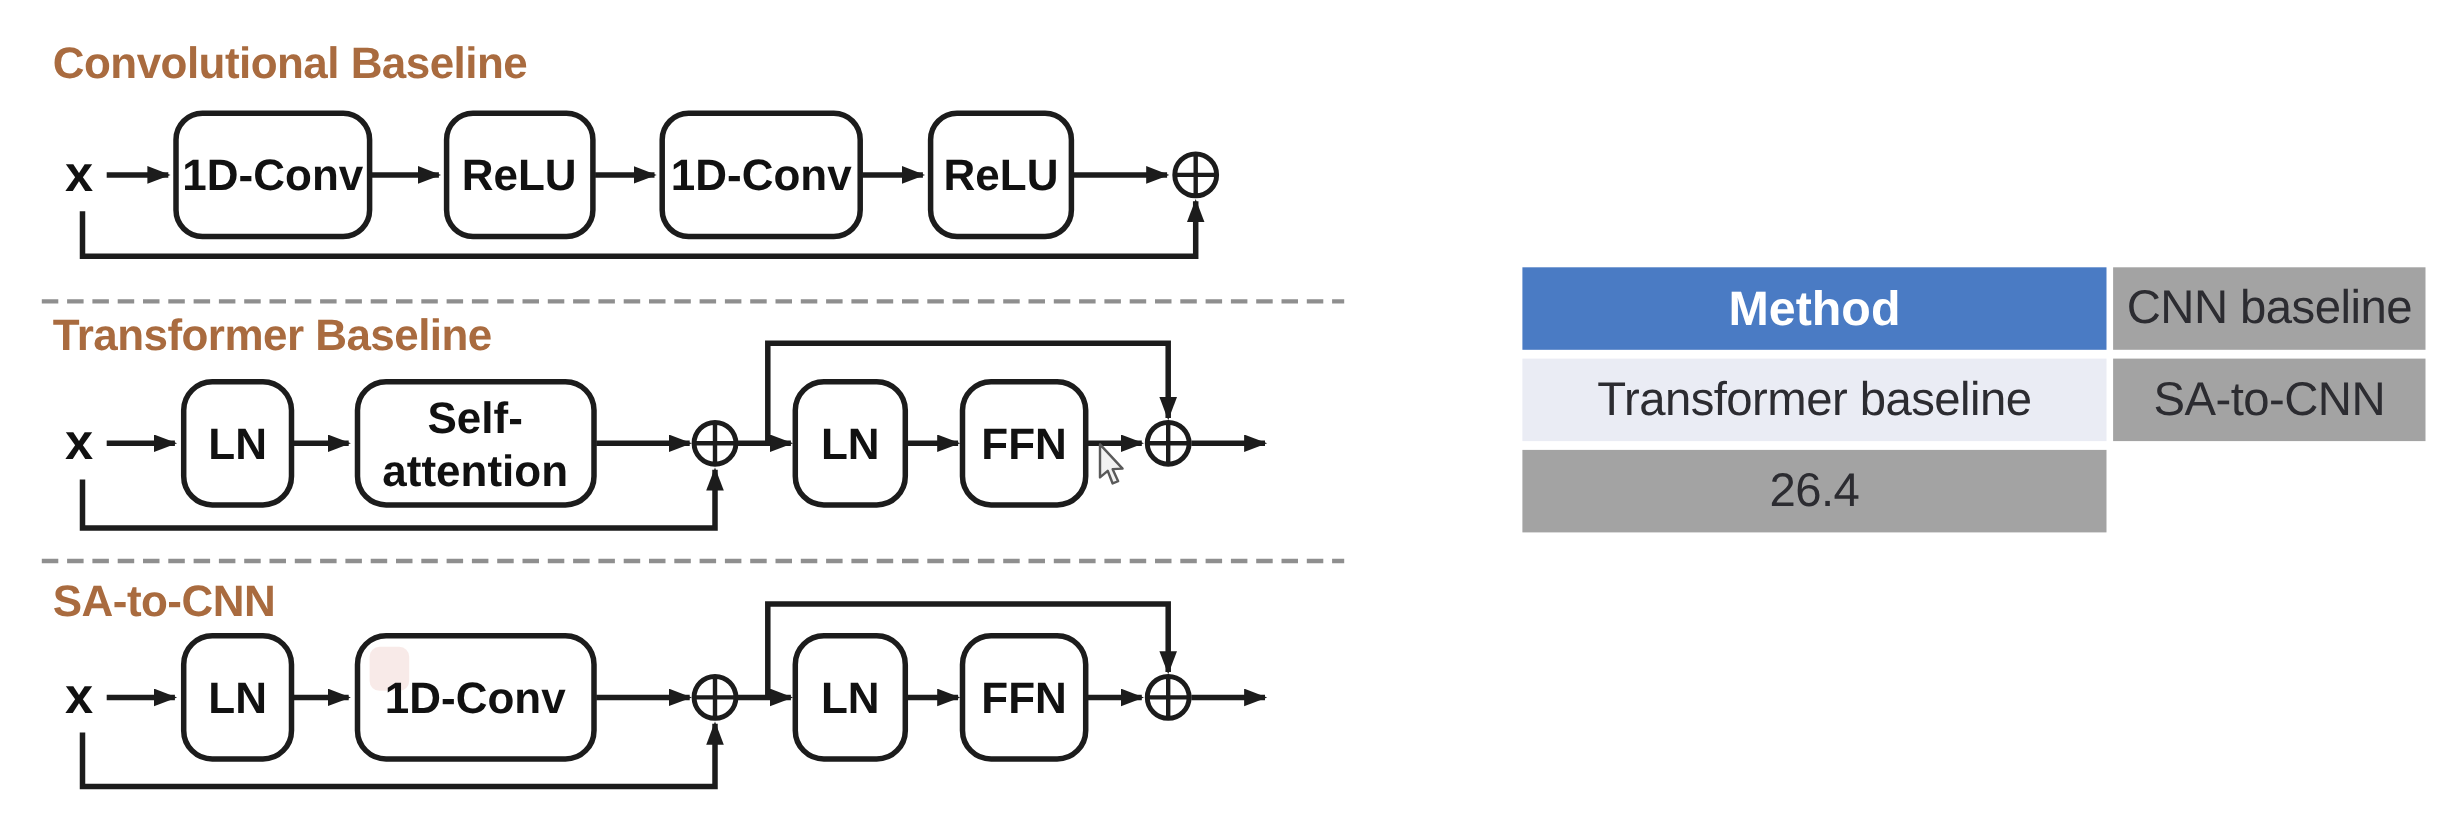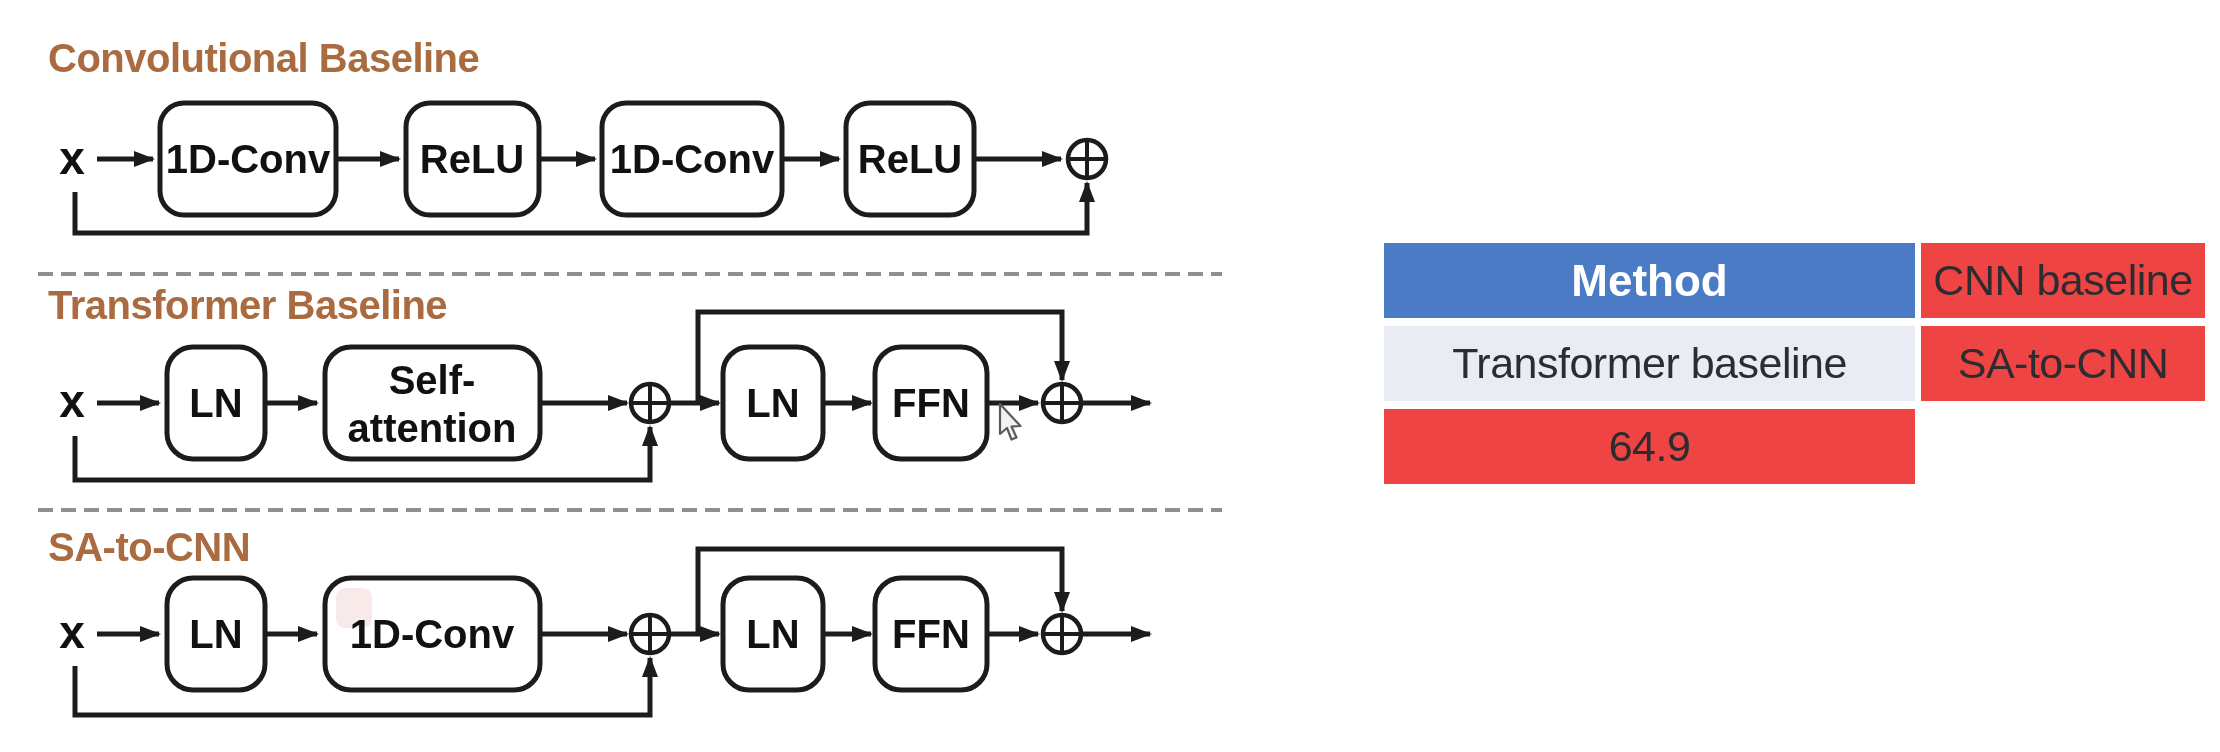--- a/index.html
+++ b/index.html
@@ -87,21 +87,21 @@
     display: flex;
     align-items: center;
     justify-content: center;
     white-space: nowrap;
   }
   .cell.head {
     background: #4A7BC4;
     color: #ffffff;
     font: 700 44px "Liberation Sans", sans-serif;
   }
-  .cell.odd  { background: #ef4444; }
+  .cell.odd  { background: #a3a3a3; }
   .cell.even { background: #EAECF4; }
   .cell.body {
     color: #2c2c31;
     font: 400 43px "Liberation Sans", sans-serif;
     letter-spacing: -0.5px;
   }
 </style>
 </head>
 <body>
 
@@ -215,16 +215,16 @@
   </svg>
 
   <div class="results-table">
     <div class="cell head">Method</div>
 
     <div class="cell body odd">CNN baseline</div>
 
     <div class="cell body even">Transformer baseline</div>
 
     <div class="cell body odd">SA-to-CNN</div>
-    <div class="cell body odd">64.9</div>
+    <div class="cell body odd">26.4</div>
   </div>
 
 </div>
 
 </body></html>

